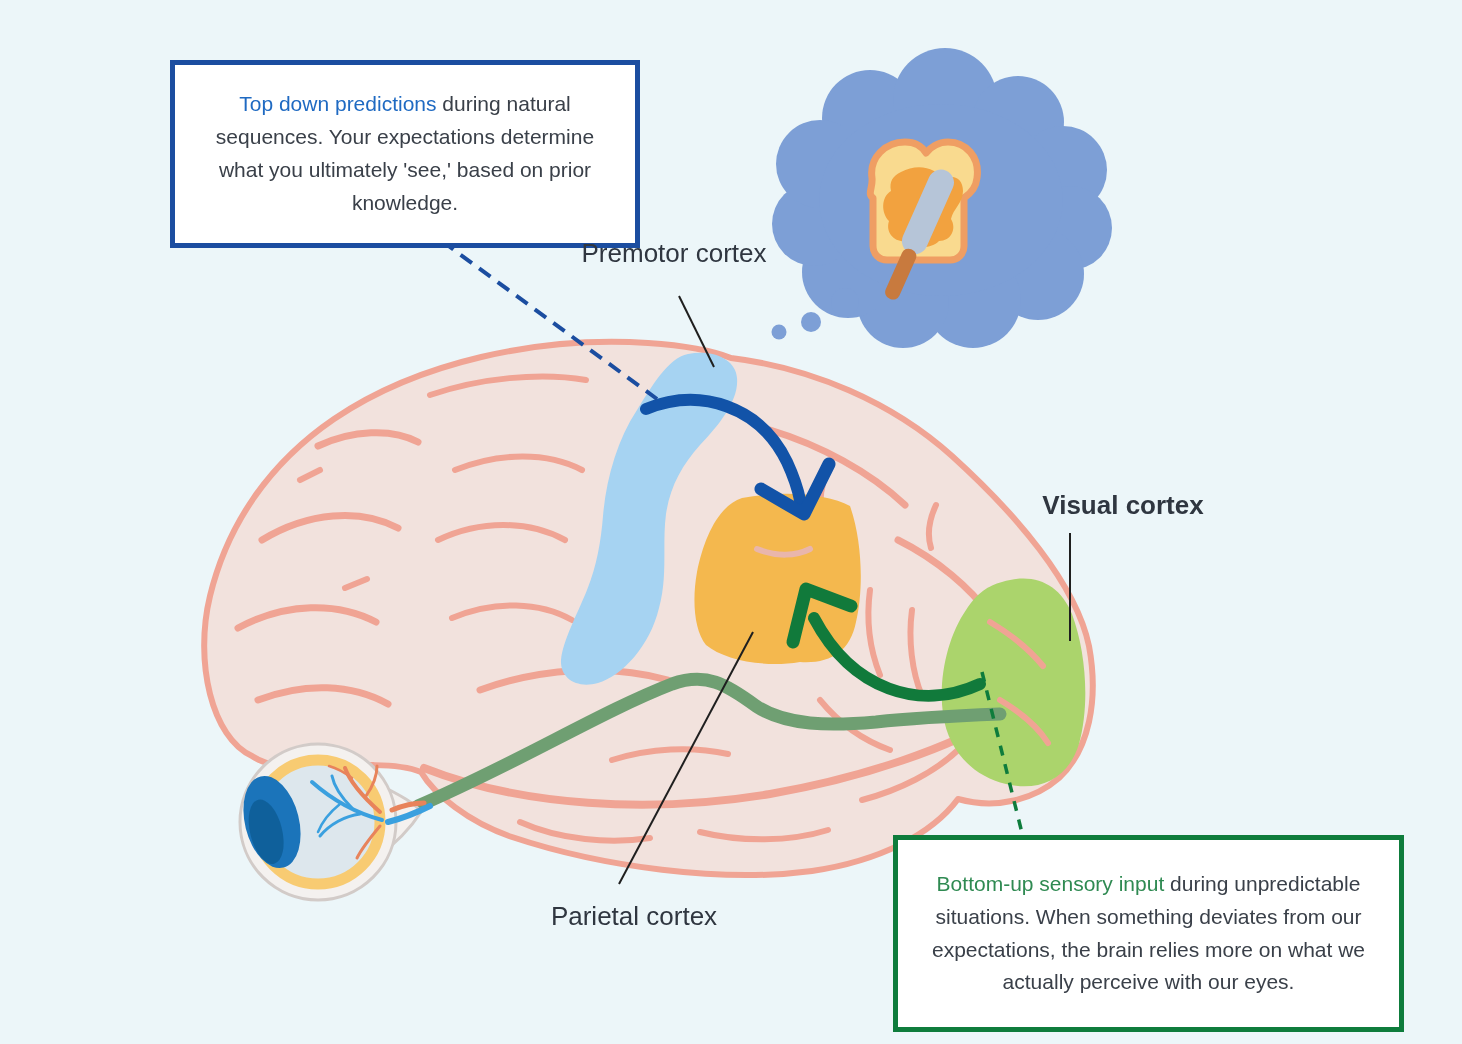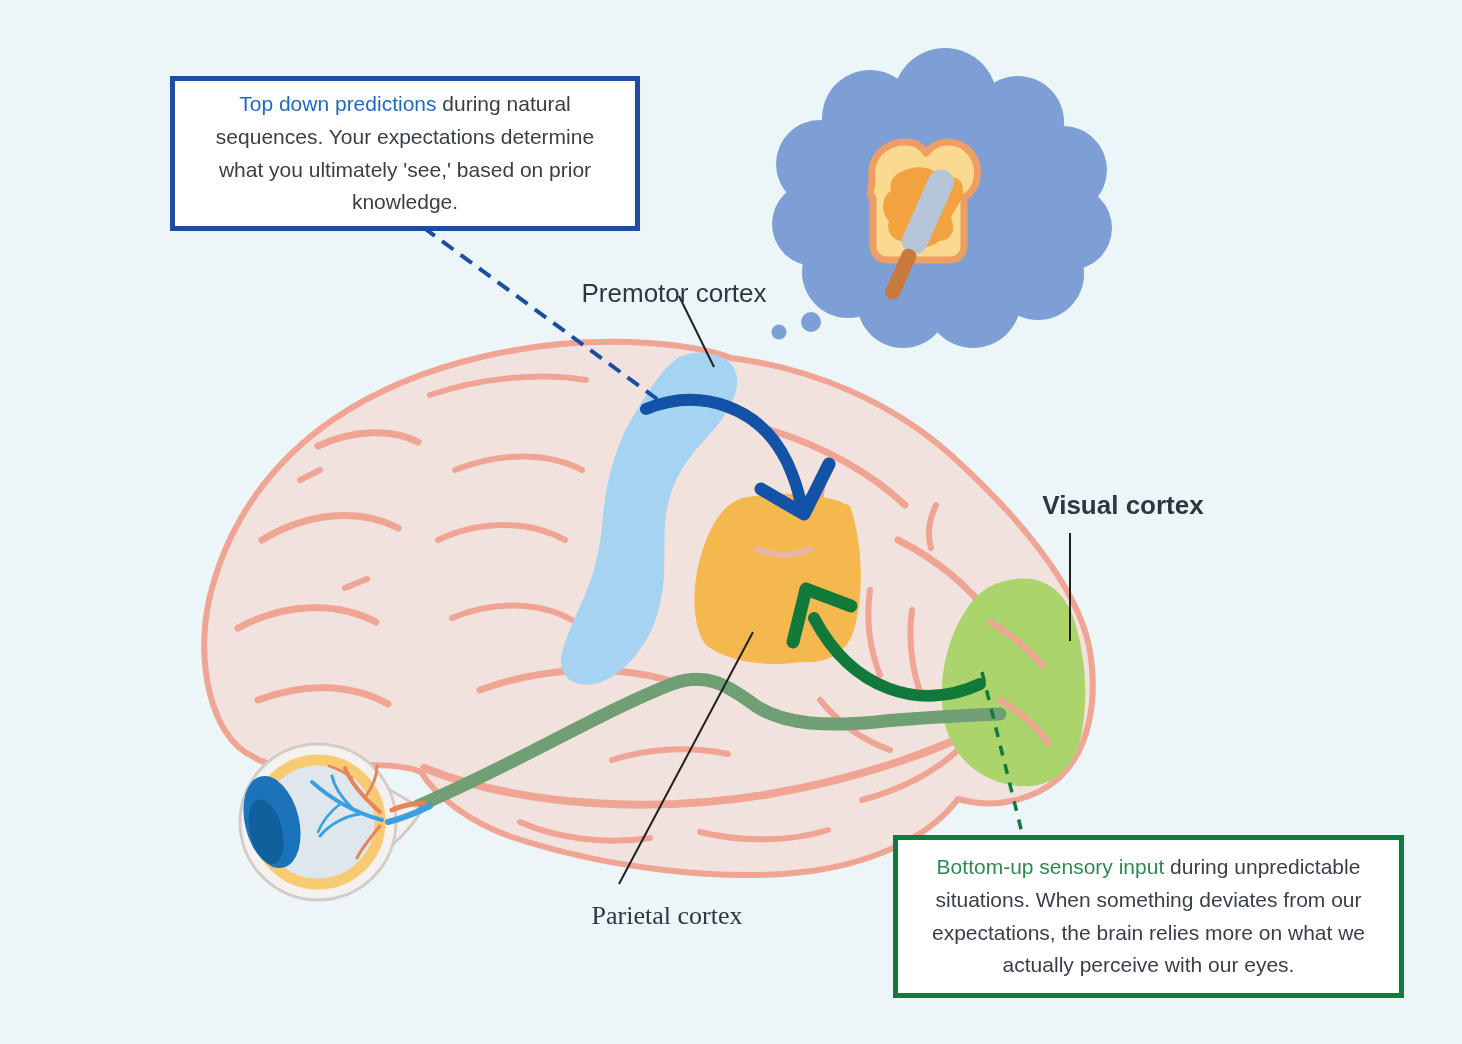--- a/index.html
+++ b/index.html
@@ -11,37 +11,37 @@
   .stage{position:absolute;inset:0;}
   svg.scene{position:absolute;left:0;top:0;}
   .callout{
     position:absolute;background:var(--box-bg,#fff);
     display:flex;align-items:center;justify-content:center;
     text-align:center;font-size:21px;line-height:1.57;
     color:var(--text-dark,#3a4049);font-weight:500;
     box-sizing:border-box;padding:10px 24px;
   }
   .callout.top{
-    left:170px;top:76px;width:470px;height:155px;
+    left:170px;top:60px;width:470px;height:188px;
     border:5px solid var(--accent-blue,#1b4da0);
   }
   .callout.bottom{
-    left:893px;top:835px;width:511px;height:163px;
+    left:893px;top:835px;width:511px;height:197px;
     border:5px solid var(--accent-green,#0e7c3c);
   }
   .hl-blue{color:var(--text-blue,#1f6ac2);}
   .hl-green{color:var(--text-green,#2f8a52);}
   .region-label{
     position:absolute;transform:translateX(-50%);
     font-size:26px;color:var(--label-dark,#2f3640);
     font-weight:500;white-space:nowrap;
   }
-  .label-premotor{left:674px;top:238px;margin-top:40px;}
+  .label-premotor{left:674px;top:238px;}
   .label-visual{left:1123px;top:490px;font-weight:bold;}
-  .label-parietal{left:667px;top:901px;font-family:Liberation Serif, serif;}
+  .label-parietal{left:634px;top:901px;}
 </style>
 </head>
 <body>
 
 <div class="stage">
 
 <svg class="scene" width="1462" height="1044" viewBox="0 0 1462 1044">
 
   <g fill="var(--cloud-blue)">
     <circle cx="870" cy="118" r="48"></circle>

